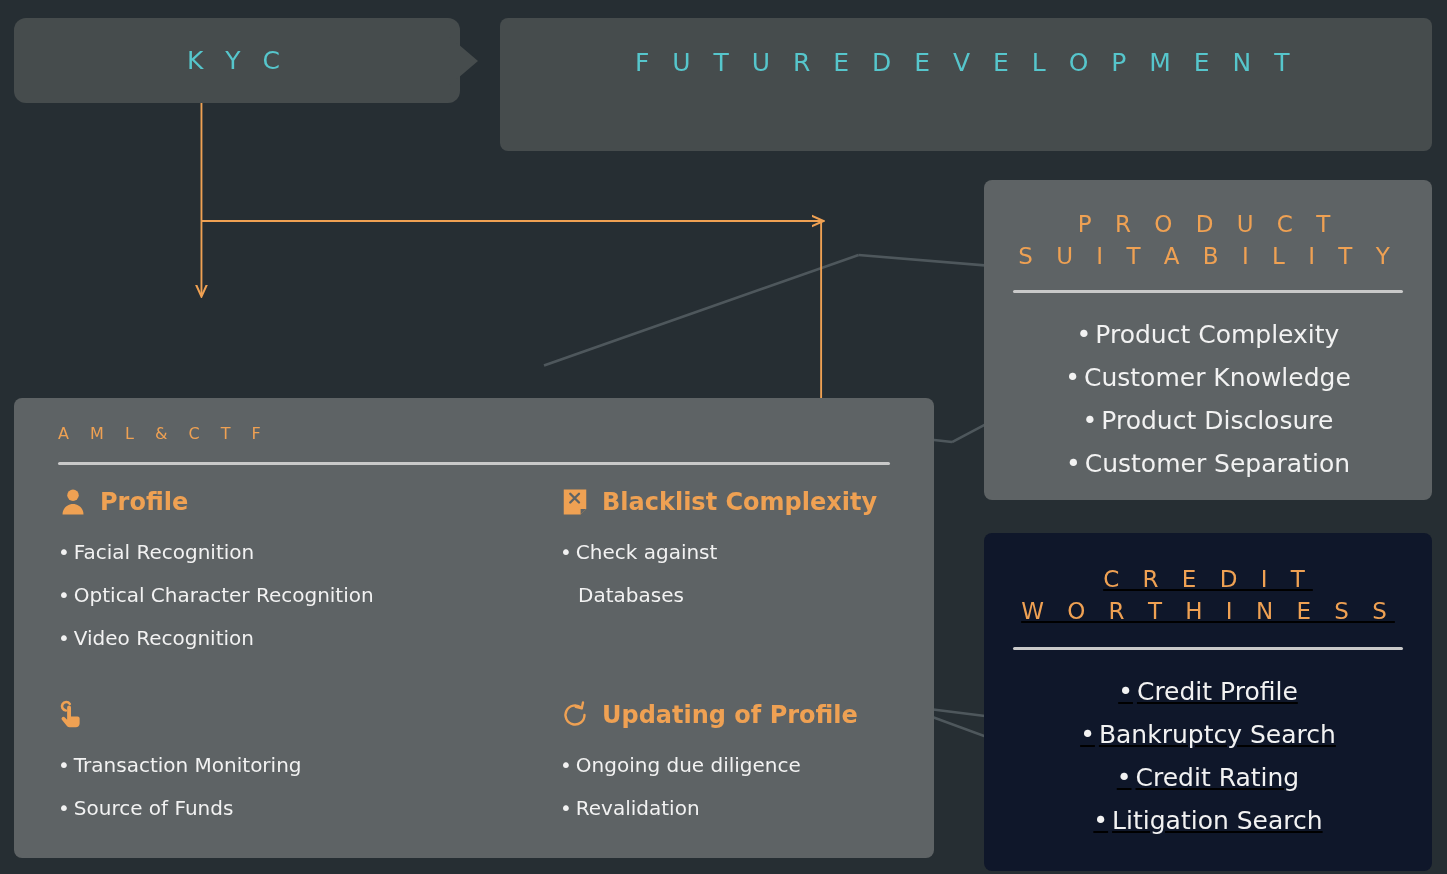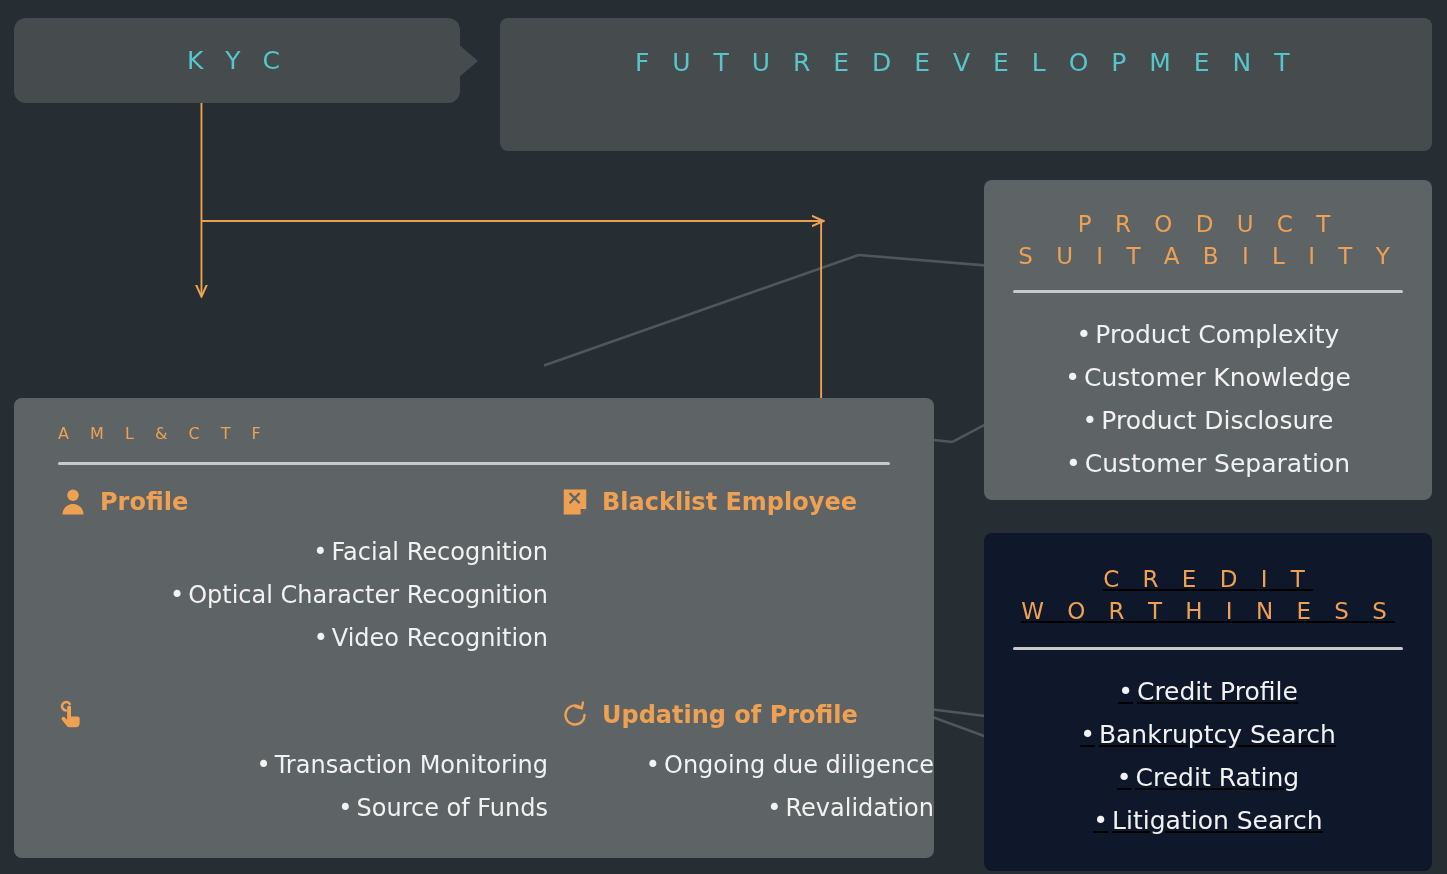--- a/index.html
+++ b/index.html
@@ -102,23 +102,22 @@
     grid-template-rows: auto auto;
     padding: 22px 0 0 44px;
   }
   .sec-head { display: flex; align-items: center; gap: 12px; margin-bottom: 14px; }
   .sec-head .label {
     color: #efa153; font-size: 24px; font-weight: bold;
   }
   .sec-icon { width: 30px; height: 30px; display: block; flex: 0 0 30px; }
   .sec-list { padding: 0; }
   .sec-list li {
-    list-style: none; color: #f2f2f2; font-size: 24px;
+    list-style: none; color: #f2f2f2; font-size: 20px;
     line-height: 43px;
-    text-align: right;
   }
   .sec-block.row2 { margin-top: 40px; }
   #cell-blacklist, #cell-updating { padding-left: 12px; }
 </style>
 </head>
 <body>
 
 <div id="stage">
 
   <svg id="bg-net" viewBox="0 0 1447 874" preserveAspectRatio="none">
@@ -218,22 +217,26 @@
         </ul>
       </div>
 
       <div class="sec-block" id="cell-blacklist">
         <div class="sec-head">
           <svg class="sec-icon" viewBox="0 0 24 24">
             <path d="M3 2h18v15.5l-4.5 4.5H3z" fill="#efa153"></path>
             <path d="M21 17.5h-4.5V22z" fill="#5e6365"></path>
             <path d="M8.2 5.4l7 7M15.2 5.4l-7 7" stroke="#5e6365" stroke-width="1.9" stroke-linecap="round"></path>
           </svg>
-          <span class="label">Blacklist Employee</span>
-        </div>
+          <span class="label">Blacklist Complexity</span>
+        </div>
+        <ul class="sec-list">
+          <li><span class="bullet">•</span><span>Check against</span></li>
+          <li style="padding-left:18px"><span>Databases</span></li>
+        </ul>
       </div>
 
       <div class="sec-block row2" id="cell-actions">
         <div class="sec-head">
           <svg class="sec-icon" viewBox="0 0 24 24">
             <path d="M9.4 3.1a3.4 3.4 0 1 0-3.1 5.3" fill="none" stroke="#efa153" stroke-width="2.1" stroke-linecap="round"></path>
             <path d="M10.4 12.6V5.9a1.55 1.55 0 0 0-3.1 0v9.9l-2-2a1.5 1.5 0 0 0-2.2 2l4.2 5.1c.5.6 1.2.9 2 .9h5c1.7 0 3-1.3 3-3v-4.1c0-.9-.7-1.6-1.6-1.6h-5.3z" fill="#efa153"></path>
           </svg>
         </div>
         <ul class="sec-list">

